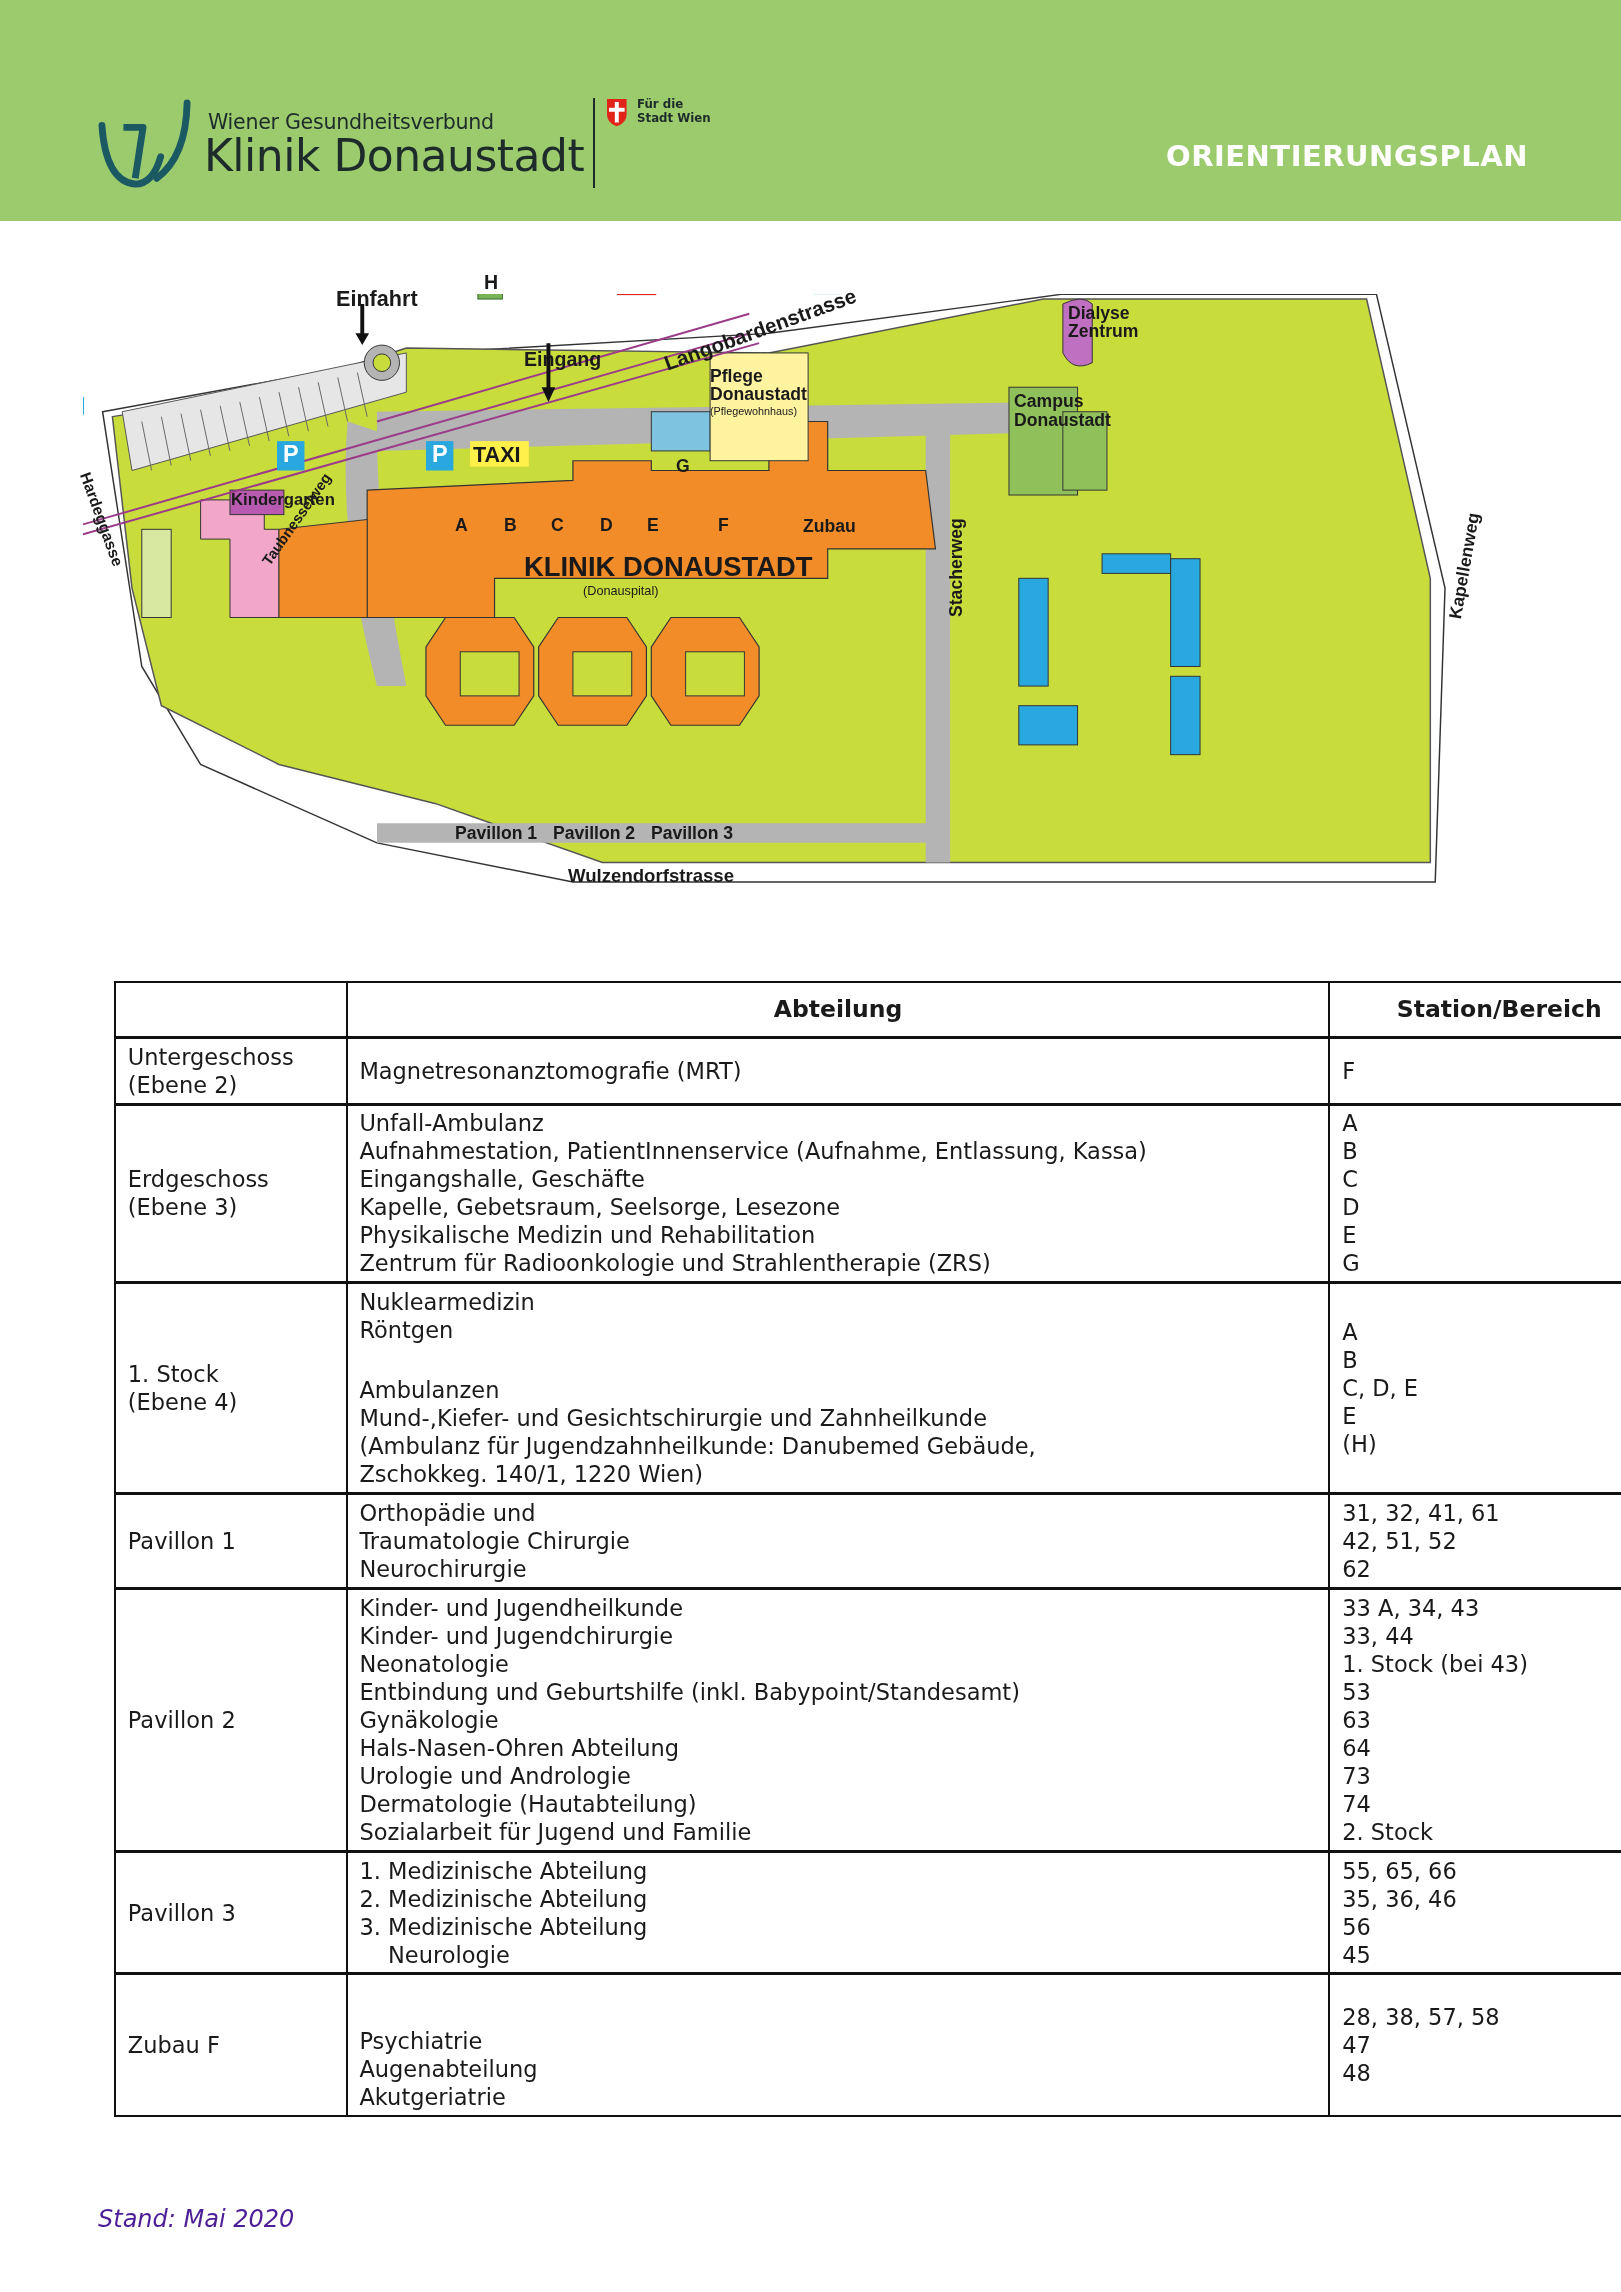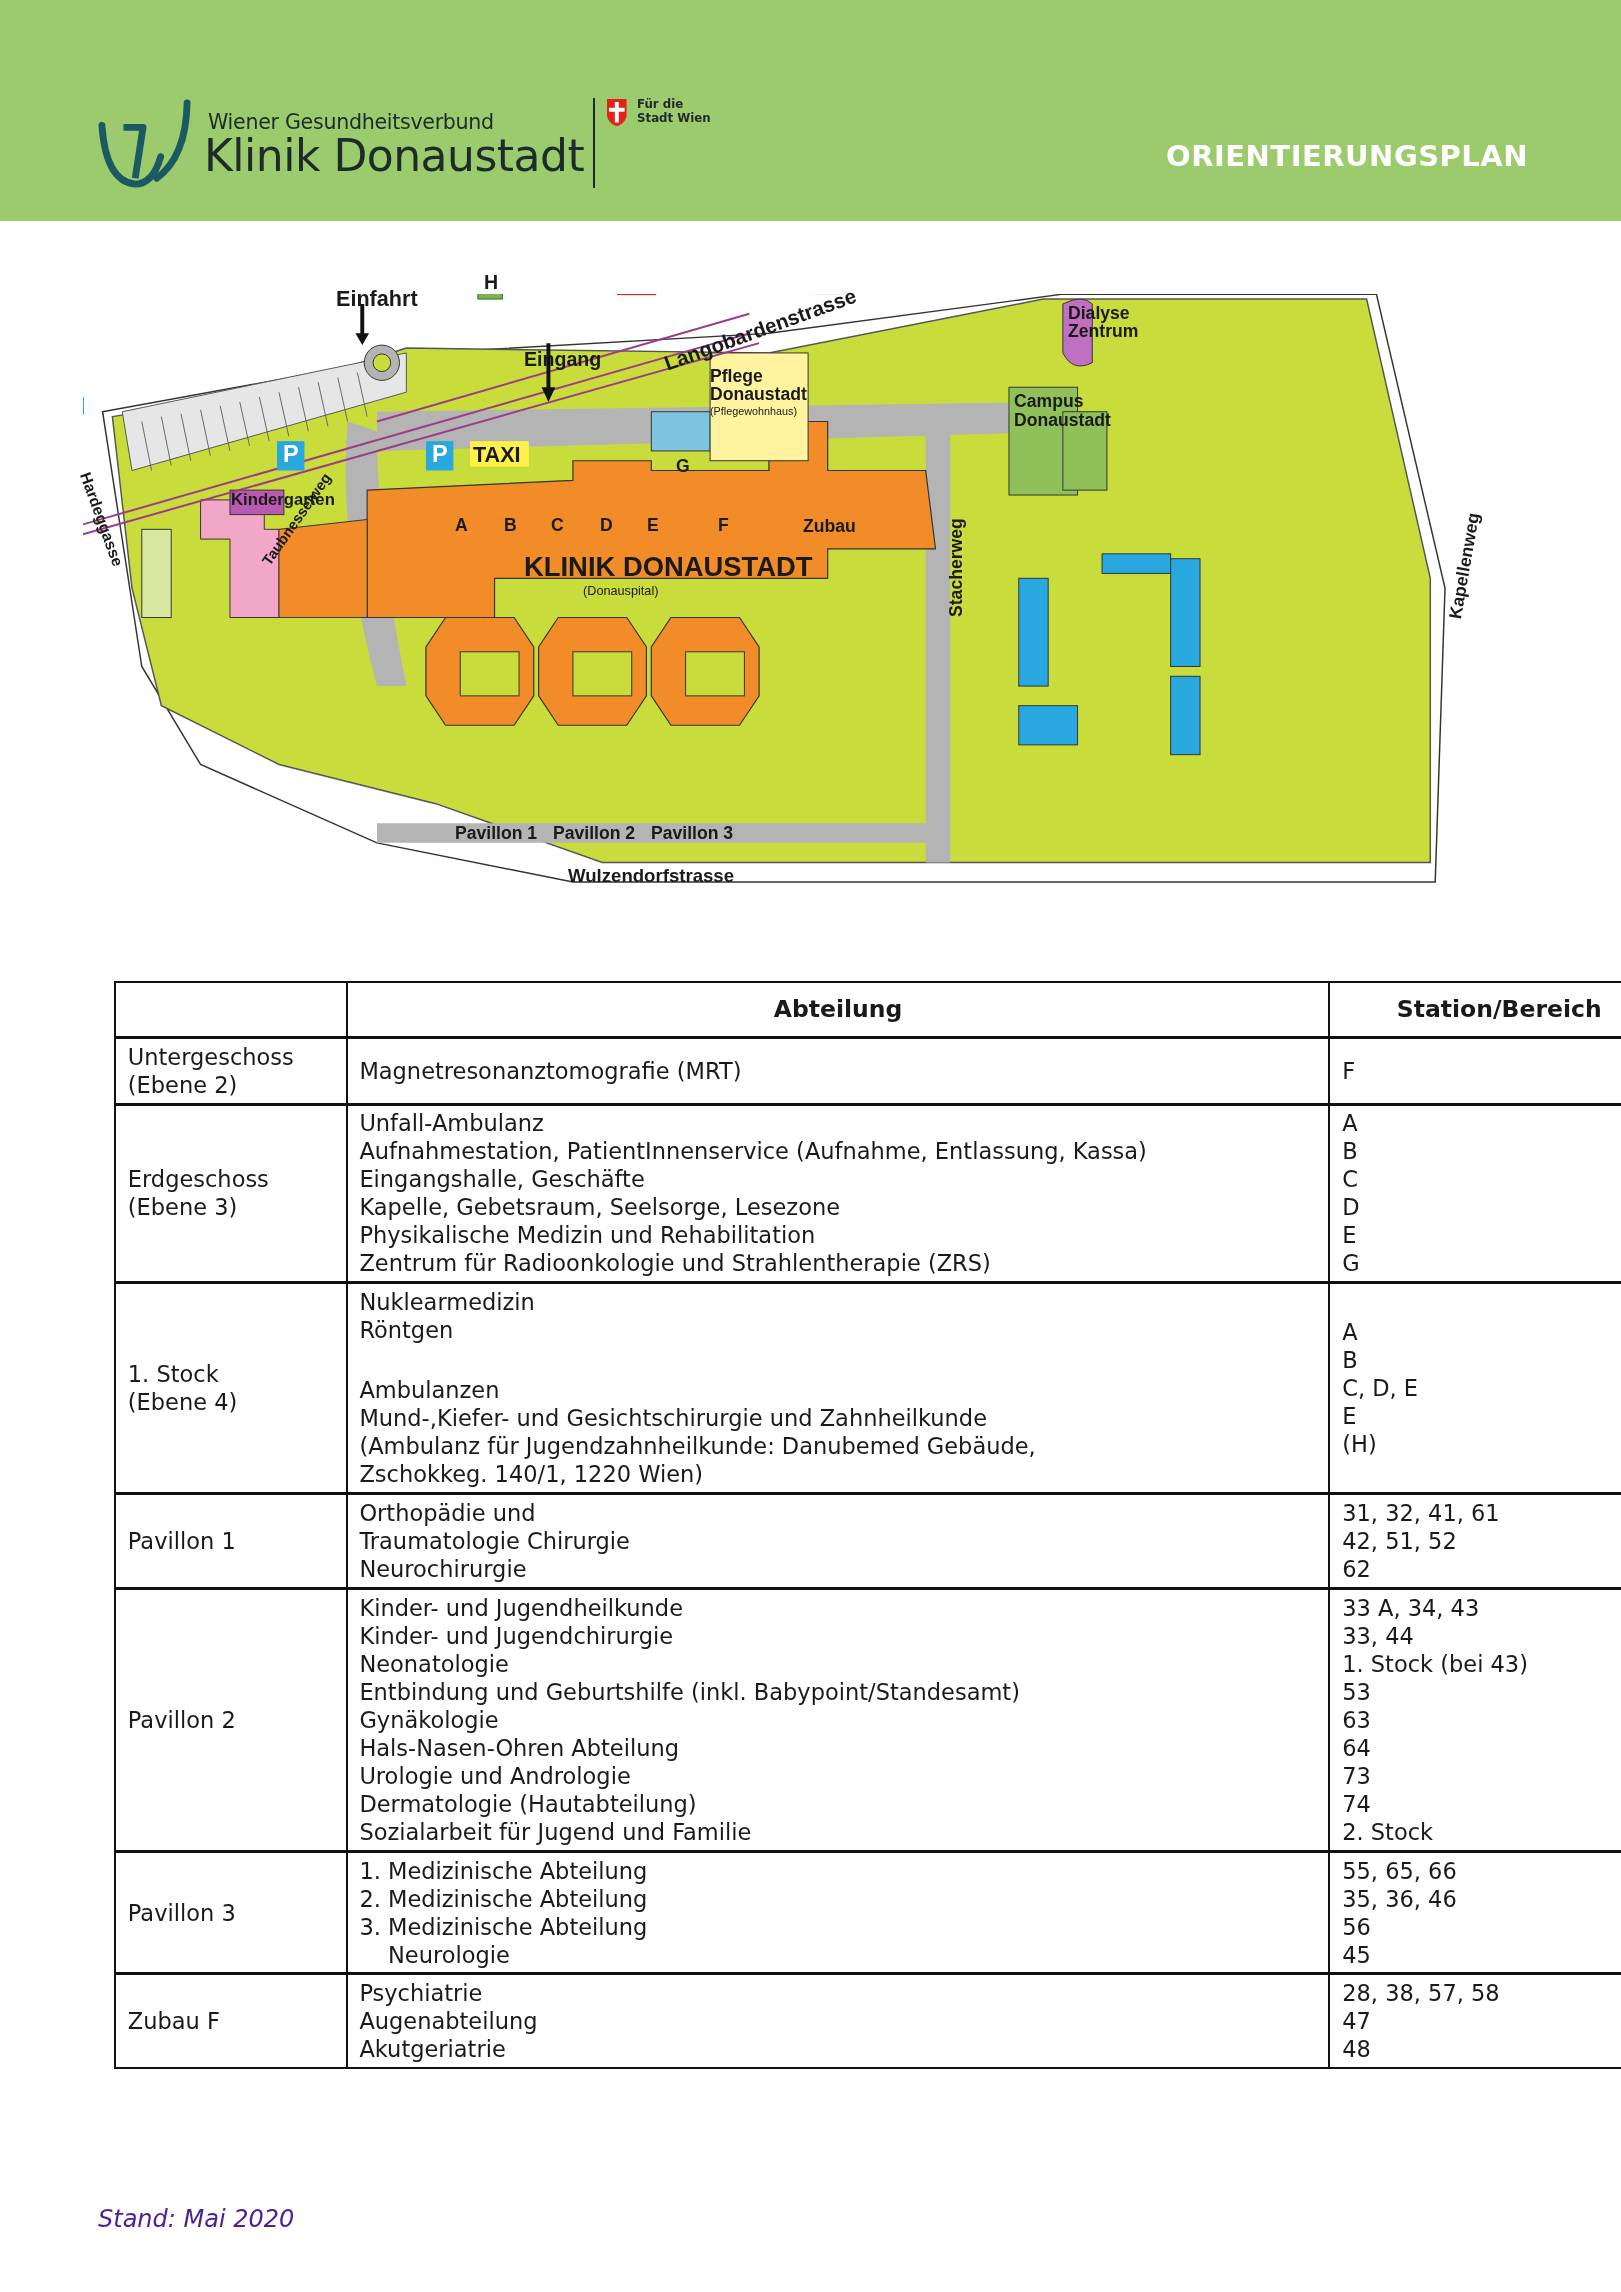--- a/index.html
+++ b/index.html
@@ -313,21 +313,21 @@
             <span class="line" style="white-space: pre;">35, 36, 46</span>
             <span class="line" style="white-space: pre;">56</span>
             <span class="line" style="white-space: pre;">45</span>
           </td>
         </tr>
         <tr class="sec">
           <td class="c1">
             <span class="line" style="white-space: pre;">Zubau F</span>
           </td>
           <td>
-            <span class="line" style="white-space: pre;">Psychiatrie</span>
+            <span class="line" style="white-space: pre; margin-top: 48px;">Psychiatrie</span>
             <span class="line" style="white-space: pre;">Augenabteilung</span>
             <span class="line" style="white-space: pre;">Akutgeriatrie</span>
           </td>
           <td class="c3">
             <span class="line" style="white-space: pre;">28, 38, 57, 58</span>
             <span class="line" style="white-space: pre;">47</span>
             <span class="line" style="white-space: pre;">48</span>
           </td>
         </tr>
       </tbody>

